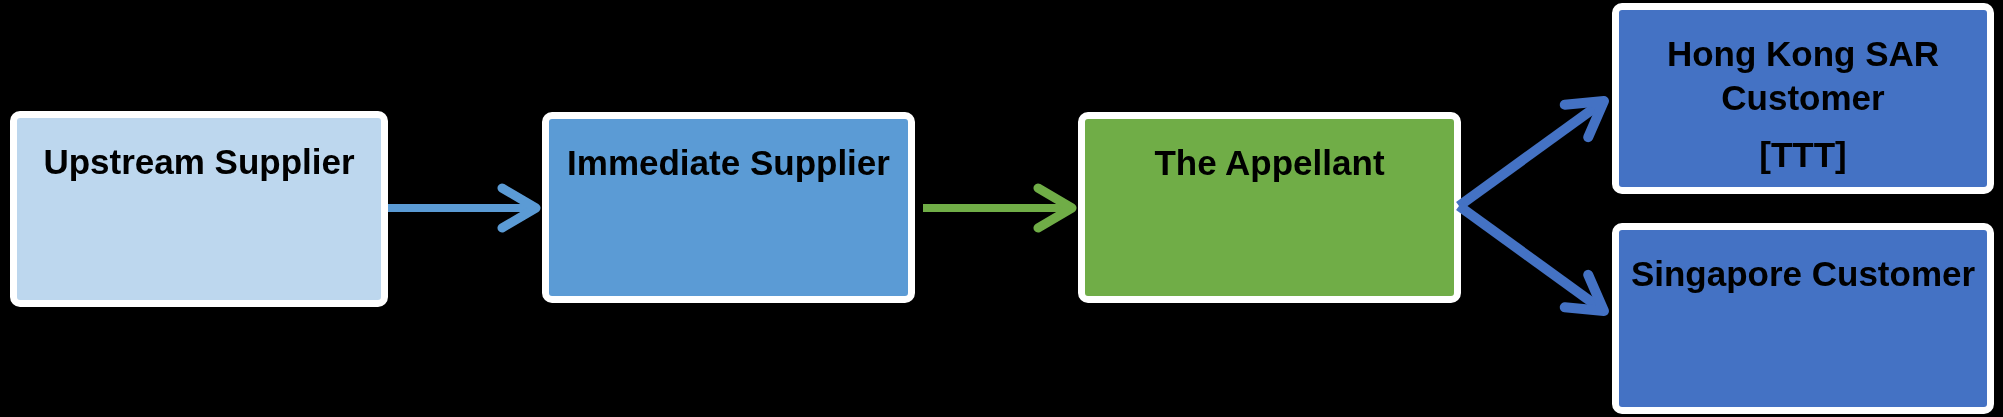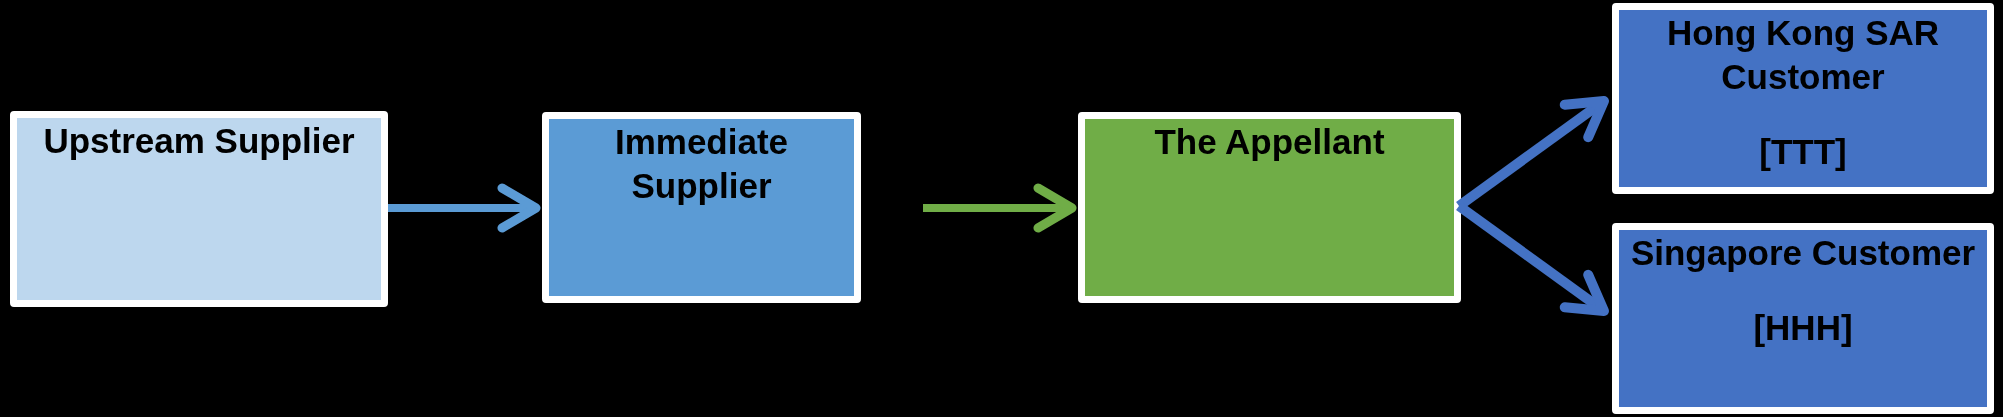--- a/index.html
+++ b/index.html
@@ -12,41 +12,41 @@
     width: 2003px;
     height: 417px;
     background: #000;
     overflow: hidden;
     font-family: "Liberation Sans", sans-serif;
   }
   .node {
     position: absolute;
     box-sizing: border-box;
     border: 7px solid #ffffff;
-    border-radius: 4px;
+    border-radius: 10px;
     display: flex;
     flex-direction: column;
     align-items: center;
-    padding-top: 1px;
+    padding-top: 22px;
     color: #000;
     text-align: center;
   }
   .node .label,
   .node .code {
     font-weight: bold;
     font-size: 35px;
     line-height: 44px;
     max-width: 360px;
   }
   .node .code {
-    margin-top: 31px;
+    margin-top: 13px;
   }
   
   .node-0 { left: 10px;   top: 111px; width: 378px; height: 196px; text-align: right; }
-  .node-1 { left: 542px;  top: 112px; width: 319px; height: 191px; }
+  .node-1 { left: 542px;  top: 112px; width: 373px; height: 191px; }
   .node-2 { left: 1078px; top: 112px; width: 383px; height: 191px; }
   .node-3 { left: 1612px; top: 3px;   width: 382px; height: 191px; }
   .node-4 { left: 1612px; top: 223px; width: 382px; height: 191px; }
   svg.edges {
     position: absolute;
     left: 0;
     top: 0;
     width: 2003px;
     height: 417px;
     pointer-events: none;
@@ -67,23 +67,22 @@
 
   <div class="node node-2" style="background: rgb(112, 173, 71); justify-content: space-between;">
     <div class="label">The Appellant</div>
   </div>
 
   <div class="node node-3" style="background: rgb(68, 114, 196);">
     <div class="label">Hong Kong SAR Customer</div>
     <div class="code">[TTT]</div>
   </div>
 
-  <div class="node node-4" style="background: rgb(68, 114, 196);">
+  <div class="node node-4" style="background: rgb(68, 114, 196); gap: 28px;">
     <div class="label">Singapore Customer</div>
-    <div class="code">[HHH]</div>
   </div>
 
   <svg class="edges" viewBox="0 0 2003 417">
     <defs>
       <marker id="ah0" markerUnits="userSpaceOnUse" markerWidth="52" markerHeight="52" refX="40" refY="26" orient="auto">
         <path d="M6,6 L40,26 L6,46" fill="none" stroke-width="9" stroke-linecap="round" stroke-linejoin="round" stroke="#5B9BD5"></path>
       </marker>
       <marker id="ah1" markerUnits="userSpaceOnUse" markerWidth="52" markerHeight="52" refX="40" refY="26" orient="auto">
         <path d="M6,6 L40,26 L6,46" fill="none" stroke-width="9" stroke-linecap="round" stroke-linejoin="round" stroke="#70AD47"></path>
       </marker>

